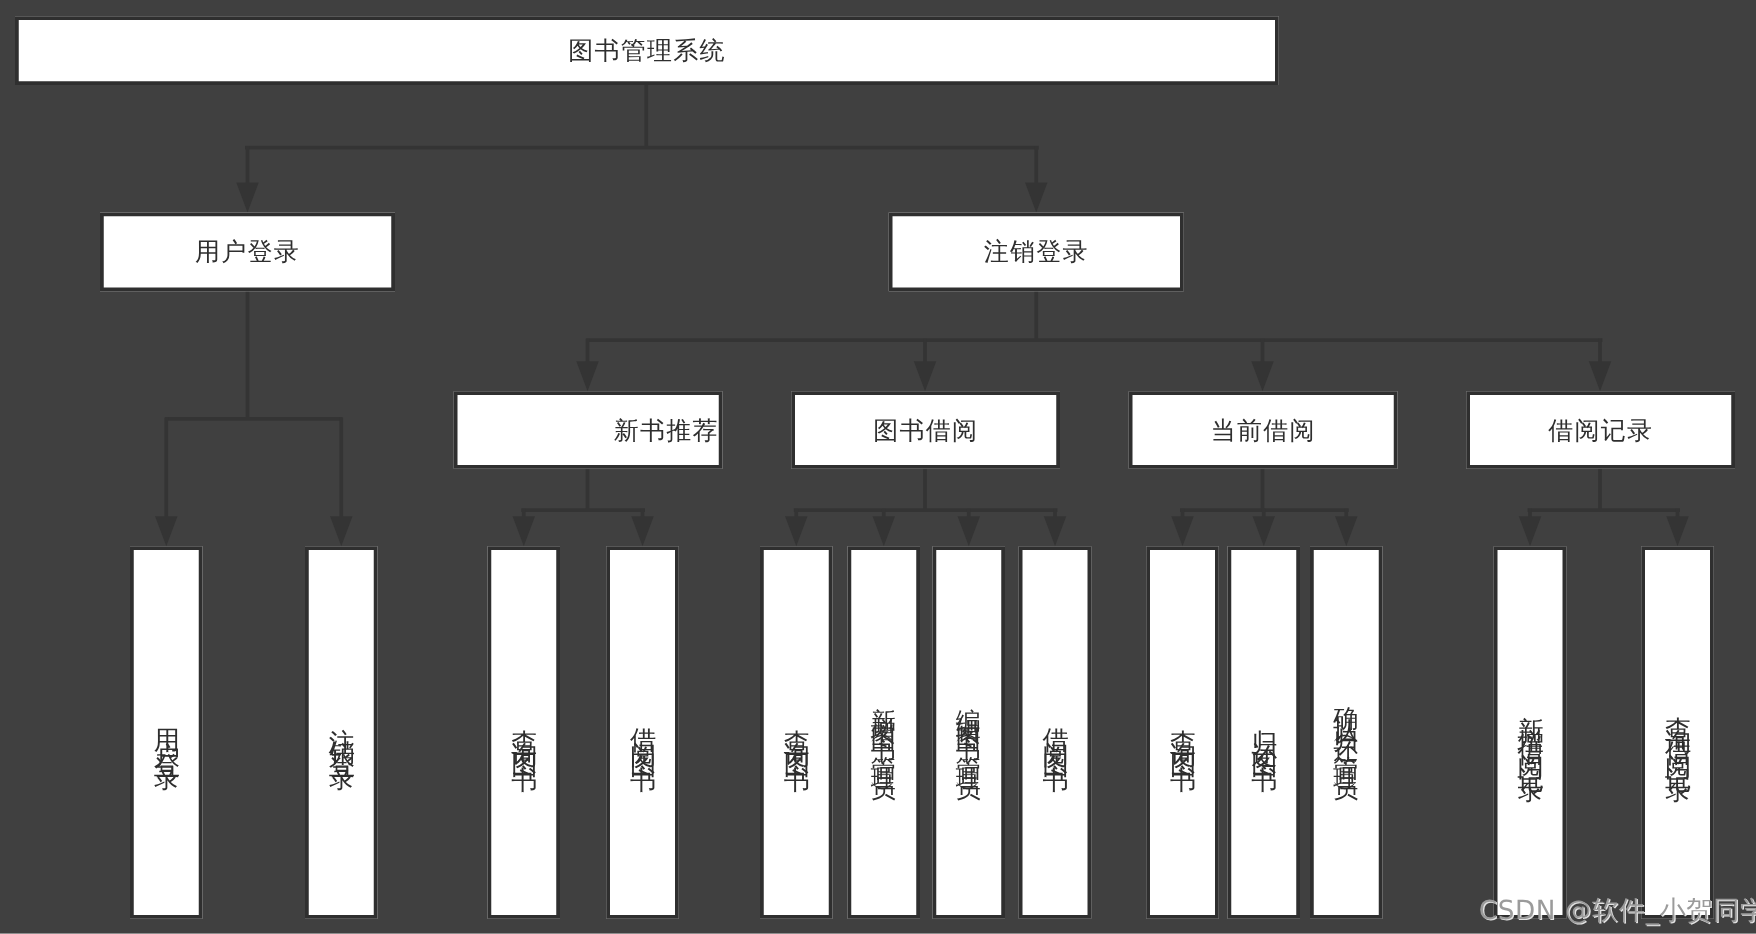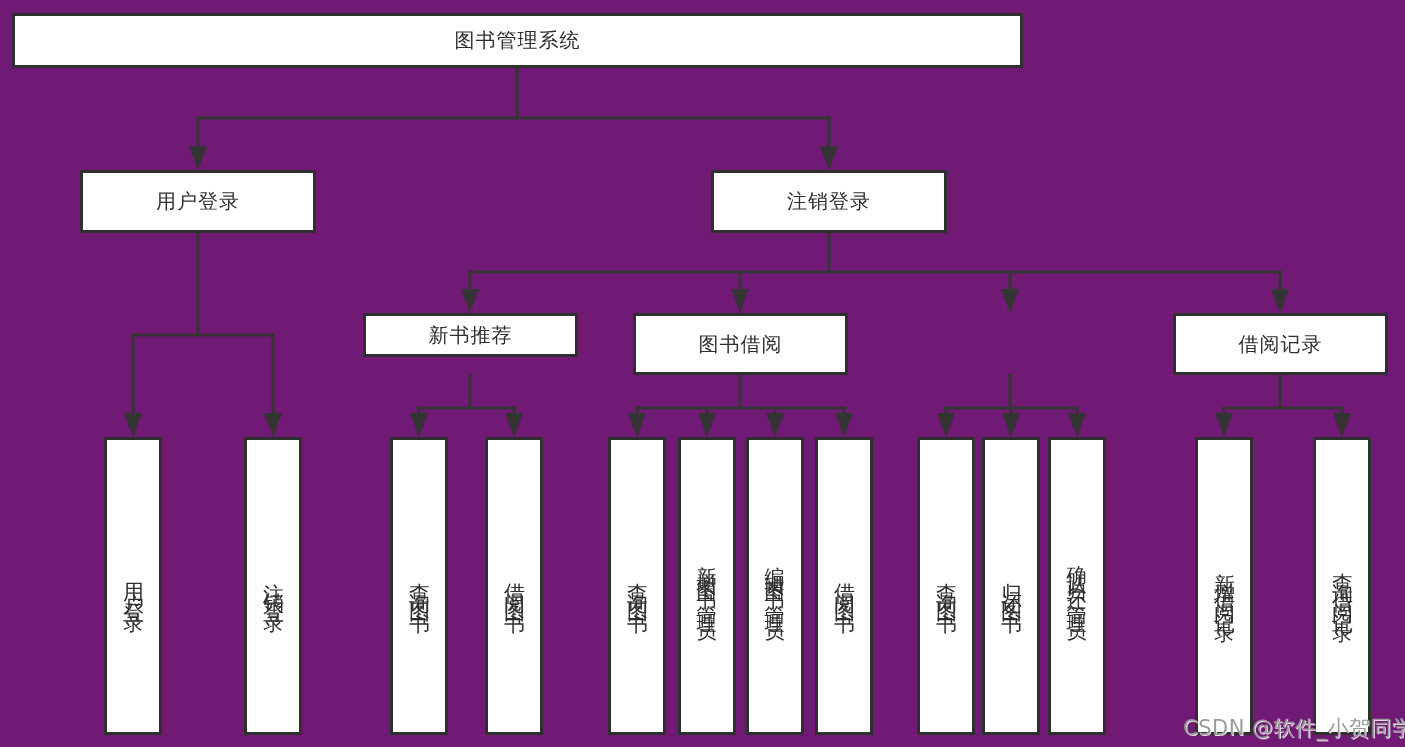--- a/index.html
+++ b/index.html
@@ -1,20 +1,20 @@
 <!DOCTYPE html>
 <html><head>
 <meta charset="utf-8">
 <style>
   html, body { margin: 0; padding: 0; background: #ffffff; }
   .canvas {
     position: relative;
     width: 1405px;
     height: 747px;
-    background: #701a75;
+    background: #404040;
     overflow: hidden;
     font-family: "DejaVu Sans", sans-serif;
   }
   .connector-svg {
     position: absolute;
     left: 0; top: 0;
     width: 1405px; height: 747px;
   }
   .connector-svg line { stroke: #343434; stroke-width: 3; }
   .connector-svg polygon { fill: #343434; stroke: none; }
@@ -137,26 +137,29 @@
     <span>图书管理系统</span>
   </div>
 
   <div class="box hbox" style="left:80px; top:170px; width:236px; height:63px;">
     <span>用户登录</span>
   </div>
   <div class="box hbox" style="left:711px; top:170px; width:236px; height:63px;">
     <span>注销登录</span>
   </div>
 
-  <div class="box hbox" style="left:363px; top:313px; width:215px; height:44px;">
+  <div class="box hbox" style="left:363px; top:313px; width:215px; height:62px;justify-content:flex-end;">
     <span>新书推荐</span>
   </div>
   <div class="box hbox" style="left:633px; top:313px; width:215px; height:62px;">
     <span>图书借阅</span>
   </div>
+  <div class="box hbox" style="left:903px; top:313px; width:215px; height:62px;">
+    <span>当前借阅</span>
+  </div>
   <div class="box hbox" style="left:1173px; top:313px; width:215px; height:62px;align-items:center;">
     <span>借阅记录</span>
   </div>
 
   <div class="box vbox" style="left:104px;">
     <span class="vlabel">用户登录</span>
   </div>
   <div class="box vbox" style="left:244px;">
     <span class="vlabel">注销登录</span>
   </div>

